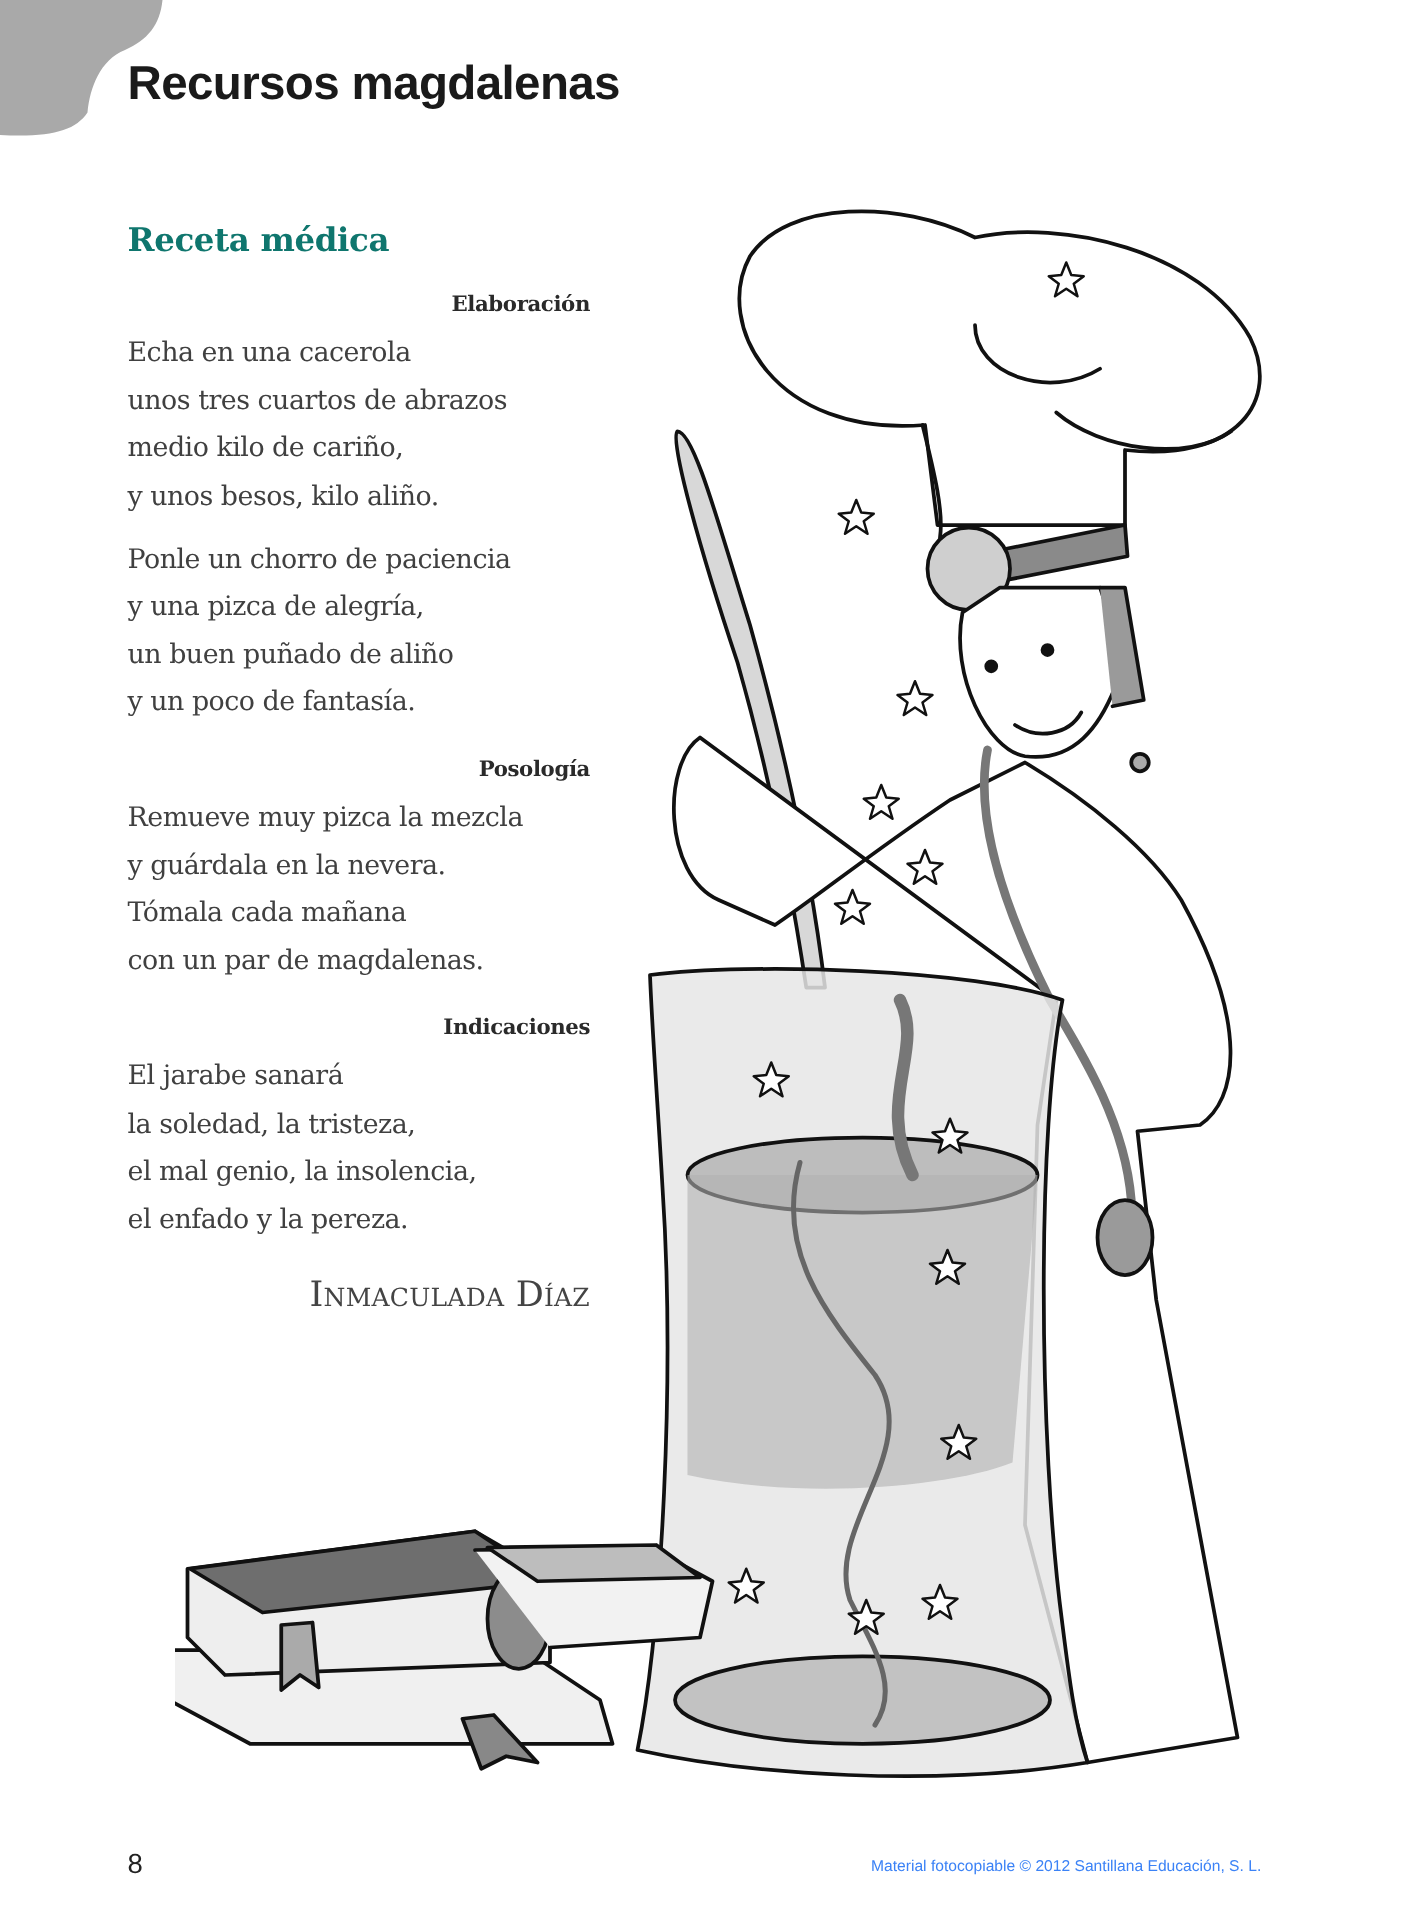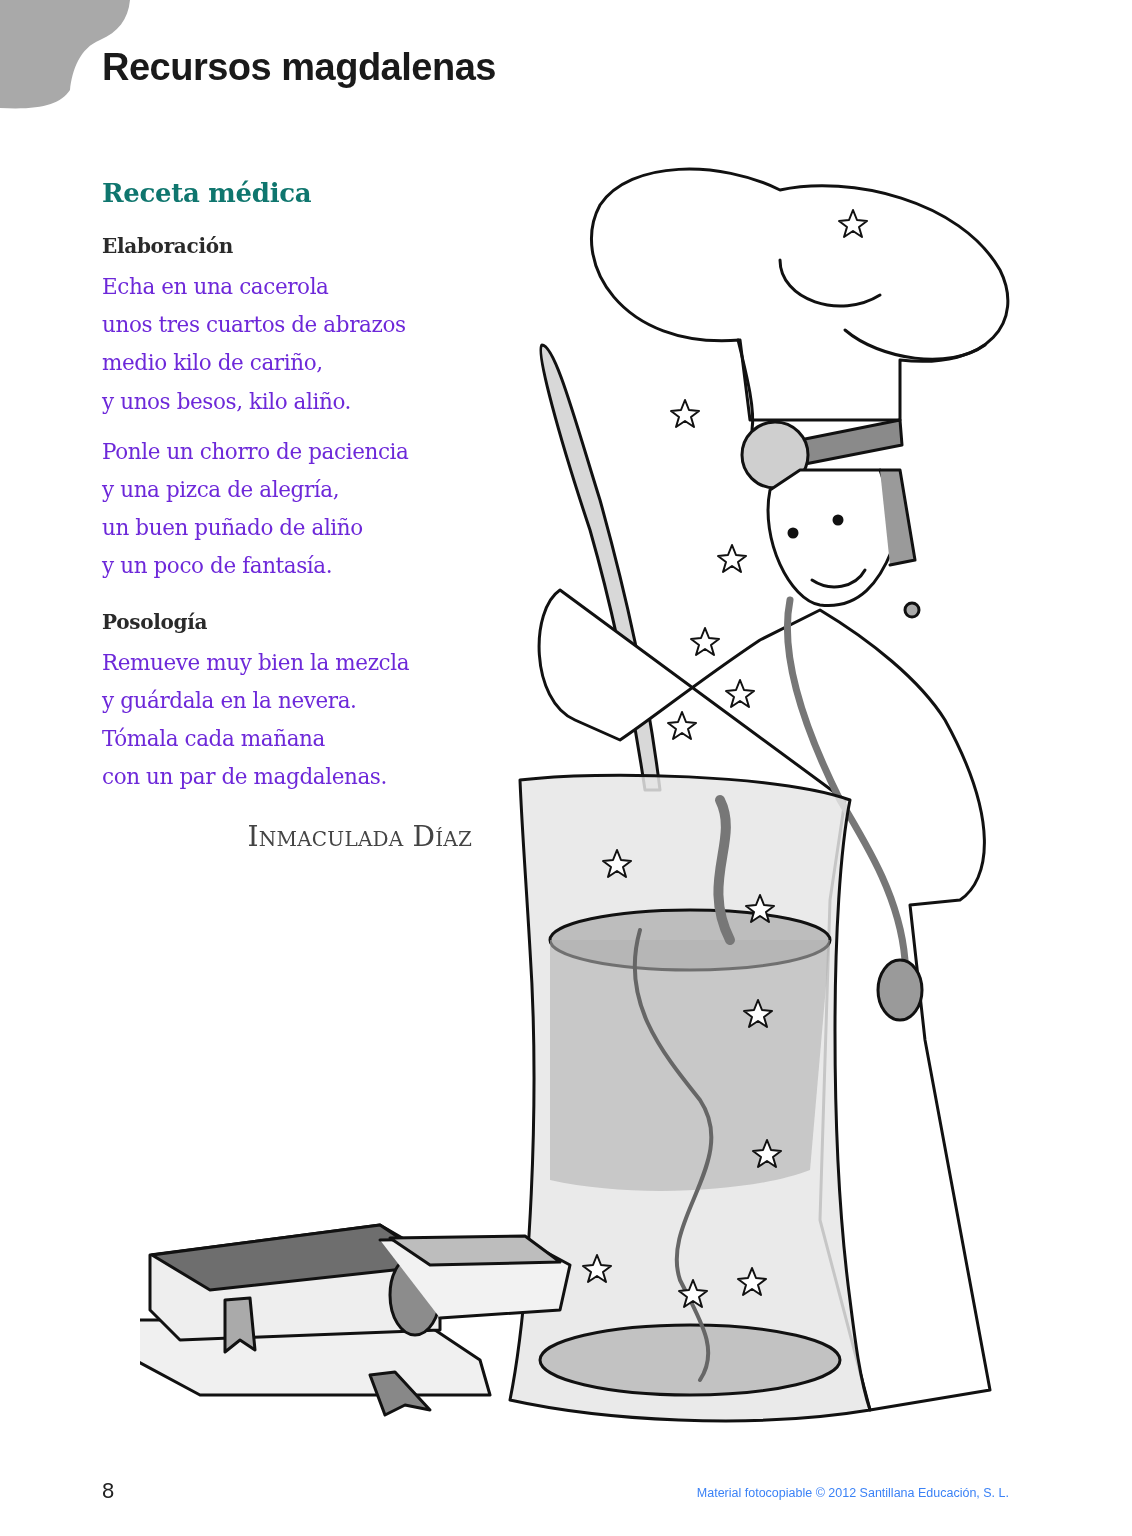--- a/index.html
+++ b/index.html
@@ -6,24 +6,24 @@
   body { width: 1132px; height: 1536px; position: relative; overflow: hidden;
          font-family: "DejaVu Serif", serif; color: #3a3a3a; }
   .corner-blob { position: absolute; left: 0; top: 0; width: 140px; height: 115px; }
   .page-title { position: absolute; left: 102px; top: 46px; margin: 0;
     font-family: "Liberation Sans", sans-serif; font-weight: bold; font-size: 38px;
     color: #1a1a1a; letter-spacing: -0.5px; }
   .poem { position: absolute; left: 102px; top: 178px; width: 370px; }
   .poem-title { margin: 0 0 26px 0; font-family: "DejaVu Serif", serif; font-weight: bold;
     font-size: 26px; color: #0f766e; letter-spacing: -0.3px; }
   .section-heading { margin: 0 0 10px 0; font-family: "DejaVu Serif", serif; font-weight: bold;
-    font-size: 20px; color: #2a2a2a; letter-spacing: -0.3px; }
+    font-size: 17px; color: #2a2a2a; letter-spacing: -0.3px; text-align: right; }
   .stanza { margin: 0 0 12px 0; }
   .verse { font-family: "DejaVu Serif", serif; font-size: 21.5px; line-height: 38.2px;
-    color: #6d28d9; white-space: nowrap; font-weight: 300; letter-spacing: -0.4px; }
+    color: #404040; white-space: nowrap; font-weight: 300; letter-spacing: -0.4px; }
   .section { margin-bottom: 24px; }
   .author { text-align: right; margin-top: 22px; padding-right: 0px;
     font-family: "DejaVu Serif", serif; font-size: 28px; color: #444;
     font-variant: small-caps; letter-spacing: 0.2px; }
   .illustration { position: absolute; left: 140px; top: 160px; width: 880px; height: 1280px; }
   .page-number { position: absolute; left: 102px; top: 1478px;
     font-family: "Liberation Sans", sans-serif; font-size: 22px; color: #222; }
   .copyright { position: absolute; right: 123px; top: 1486px;
     font-family: "Liberation Sans", sans-serif; font-size: 12.5px; color: #3b82f6; }
 </style>
@@ -51,27 +51,36 @@
       <div class="verse">Ponle un chorro de paciencia</div>
       <div class="verse">y una pizca de alegría,</div>
       <div class="verse">un buen puñado de aliño</div>
       <div class="verse">y un poco de fantasía.</div>
     </div>
   </div>
 
   <div class="section">
     <h3 class="section-heading">Posología</h3>
     <div class="stanza">
-      <div class="verse">Remueve muy bien la mezcla</div>
+      <div class="verse">Remueve muy pizca la mezcla</div>
       <div class="verse">y guárdala en la nevera.</div>
       <div class="verse">Tómala cada mañana</div>
       <div class="verse">con un par de magdalenas.</div>
     </div>
   </div>
 
+  <div class="section">
+    <h3 class="section-heading">Indicaciones</h3>
+    <div class="stanza">
+      <div class="verse">El jarabe sanará</div>
+      <div class="verse">la soledad, la tristeza,</div>
+      <div class="verse">el mal genio, la insolencia,</div>
+      <div class="verse">el enfado y la pereza.</div>
+    </div>
+  </div>
 
   <div class="author">Inmaculada Díaz</div>
 </div>
 
 <svg class="illustration" viewBox="140 160 880 1280" fill="none" stroke="#111" stroke-width="3" stroke-linejoin="round" stroke-linecap="round">
 
   <g>
     <path d="M740,340 C620,350 570,260 600,205 C630,160 720,160 780,190 C850,175 960,200 1000,270 C1025,320 990,370 900,360 L900,420 L750,420 Z" fill="#fff"></path>
     <path d="M780,260 C780,300 840,320 880,295"></path>
     <path d="M845,330 C880,360 950,370 985,345"></path>

